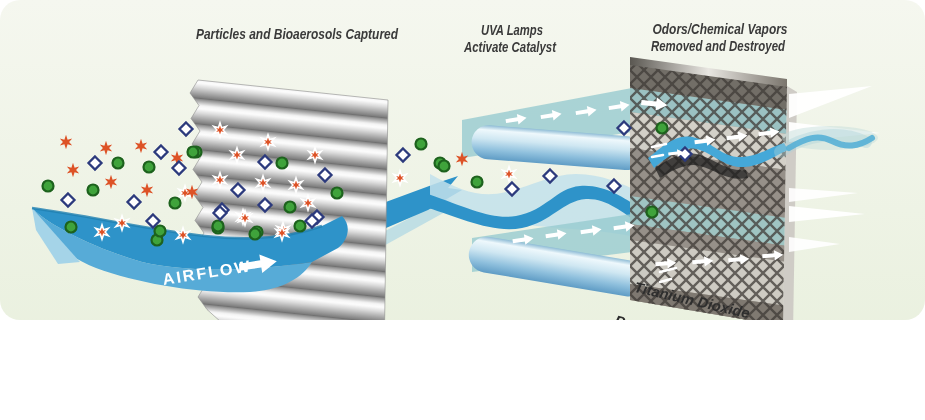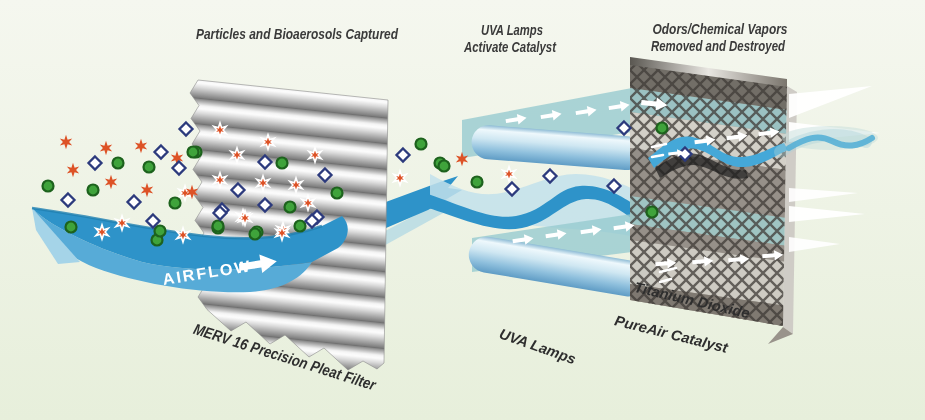--- a/index.html
+++ b/index.html
@@ -1,17 +1,17 @@
 <!DOCTYPE html>
 <html><head>
 <meta charset="utf-8">
 <style>
   html,body{margin:0;padding:0;background:#fff;}
-  .stage{position:relative;width:925px;height:420px;overflow:hidden;
-         font-family:"Liberation Sans",sans-serif;}
+  .stage{position:relative;width:925px;height:320px;overflow:hidden;
+         font-family:"Liberation Sans",sans-serif;border-radius:20px;}
   svg{display:block;}
   text{font-family:"Liberation Sans",sans-serif;}
   .caption{font-style:italic;font-weight:bold;fill:#3a3a3a;}
   .rotlabel{font-style:italic;font-weight:bold;fill:#2e2e2e;}
   .airflow{font-weight:bold;fill:#ffffff;letter-spacing:2px;}
 </style>
 </head>
 <body>
 
 <div class="stage">

